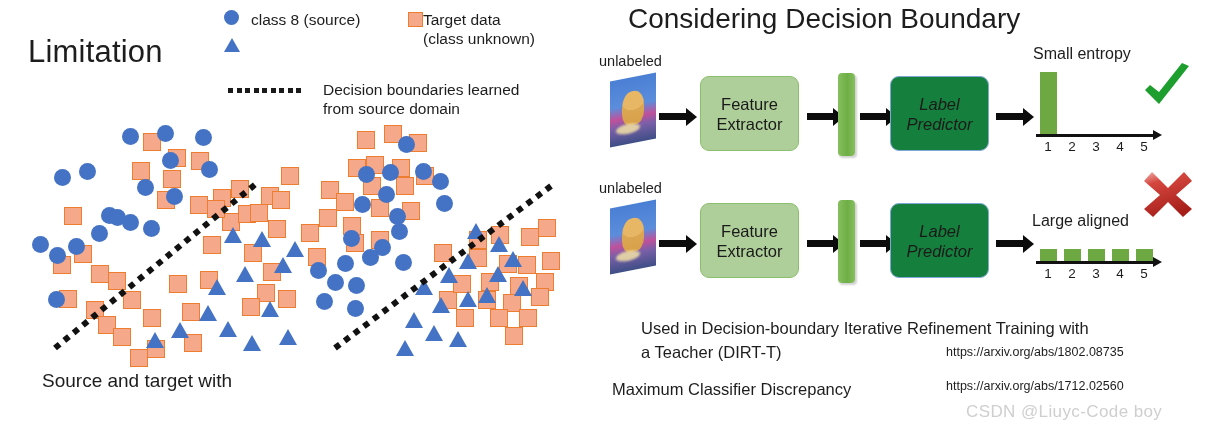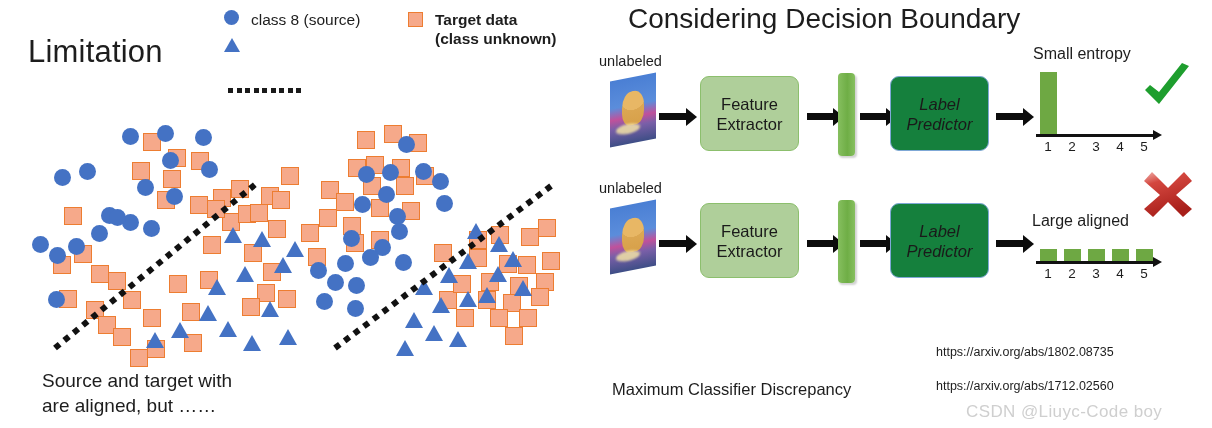--- a/index.html
+++ b/index.html
@@ -84,58 +84,62 @@
   .histo .axis:after{
     content:"";position:absolute;right:-8px;top:-4.2px;
     border-left:9px solid #111;border-top:5.6px solid transparent;border-bottom:5.6px solid transparent;
   }
   .histo .bar{position:absolute;background:#6EA843;bottom:0;}
   .histo .tick{position:absolute;font-size:13.5px;color:#1d1d1d;text-align:center;}
 
   .entropy-lbl{font-size:16px;color:#1d1d1d;white-space:nowrap;}
 
   .refs{font-size:16.5px;line-height:24px;color:#1d1d1d;}
-  .url{font-size:12.5px;color:#1d1d1d;white-space:nowrap;}
+  .url{font-size:12.5px;color:#1d1d1d;white-space:nowrap;margin-left:10px;}
   .watermark{
     font-size:17px;color:#cfcfcf;white-space:nowrap;letter-spacing:.4px;
   }
 </style>
 </head>
 <body>
 
 <div class="abs" id="limitation-title">Limitation</div>
 
 <div class="abs legend-row" style="left:224px;top:10px;gap:12px;">
   <div class="mk-circle"></div>
   <div class="legend-text">class 8 (source)</div>
 </div>
 
 <div class="abs legend-row" style="left:224px;top:36px;gap:12px;">
   <div class="mk-triangle" style="margin-top:2px;"></div>
 </div>
 
-<div class="abs legend-row" style="left:408px;top:10px;gap:12px;font-weight:bold;">
+<div class="abs legend-row" style="left:408px;top:10px;">
   <div class="mk-square" style="margin-top:2px;"></div>
   <div>
     <div class="legend-text">Target data</div>
     <div class="legend-text">(class unknown)</div>
   </div>
 </div>
 
 <div class="abs legend-row" style="left:228px;top:80px;gap:22px;">
   <div class="dotline" style="margin-top:8px;">
     <i></i>
       <i></i>
       <i></i>
       <i></i>
       <i></i>
       <i></i>
       <i></i>
       <i></i>
       <i></i>
+  </div>
+  <div>
+    <div class="legend-text">Decision boundaries learned</div>
+    <div class="legend-text">from source domain</div>
   </div>
 </div>
 
 <div class="abs" id="scatter-left" style="left:0;top:0;width:310px;height:380px;">
     <div class="pt s" style="left: 143px; top: 133px;"></div>
     <div class="pt s" style="left: 132px; top: 162px;"></div>
     <div class="pt s" style="left: 168px; top: 149px;"></div>
     <div class="pt s" style="left: 191px; top: 152px;"></div>
     <div class="pt s" style="left: 163px; top: 170px;"></div>
     <div class="pt s" style="left: 157px; top: 191px;"></div>
@@ -328,21 +332,20 @@
       <i style="left: 216px;"></i>
       <i style="left: 228px;"></i>
       <i style="left: 240px;"></i>
       <i style="left: 252px;"></i>
       <i style="left: 264px;"></i>
     </div>
   </div>
 
 <div class="abs" style="left:42px;top:368px;">
   <div class="caption">Source and target with</div>
-  <div class="caption">are aligned, but ……</div>
 </div>
 <div class="abs" style="left:311px;top:368px;">
 </div>
 
 <div class="abs" id="considering-title">Considering Decision Boundary</div>
 
 <div class="abs lbl-unlabeled" style="left:599px;top:53px;">unlabeled</div>
 
 <div class="abs" style="left:610px;top:77px;">
   <div class="thumb">
@@ -449,19 +452,21 @@
         <stop offset="0%" stop-color="#f0b0ab"></stop>
         <stop offset="28%" stop-color="#d4473f"></stop>
         <stop offset="100%" stop-color="#a81f1a"></stop>
       </linearGradient>
     </defs>
     <path d="M12 4 L28 20 L44 4 L52 13 L36 27 L52 41 L43 49 L28 34 L13 49 L4 41 L20 27 L4 13 Z" fill="url(#xg)"></path>
   </svg>
 </div>
 
 <div class="abs" style="left:641px;top:316px;">
+  <div class="refs">Used in Decision-boundary Iterative Refinement Training with</div>
+  <div class="refs">a Teacher (DIRT-T)</div>
 </div>
 <div class="abs url" style="left:936px;top:345px;">https://arxiv.org/abs/1802.08735</div>
 
 <div class="abs refs" style="left:612px;top:377px;">Maximum Classifier Discrepancy</div>
 <div class="abs url" style="left:936px;top:379px;">https://arxiv.org/abs/1712.02560</div>
 
 <div class="abs watermark" style="left:966px;top:402px;">CSDN @Liuyc-Code boy</div>
 
 </body></html>

